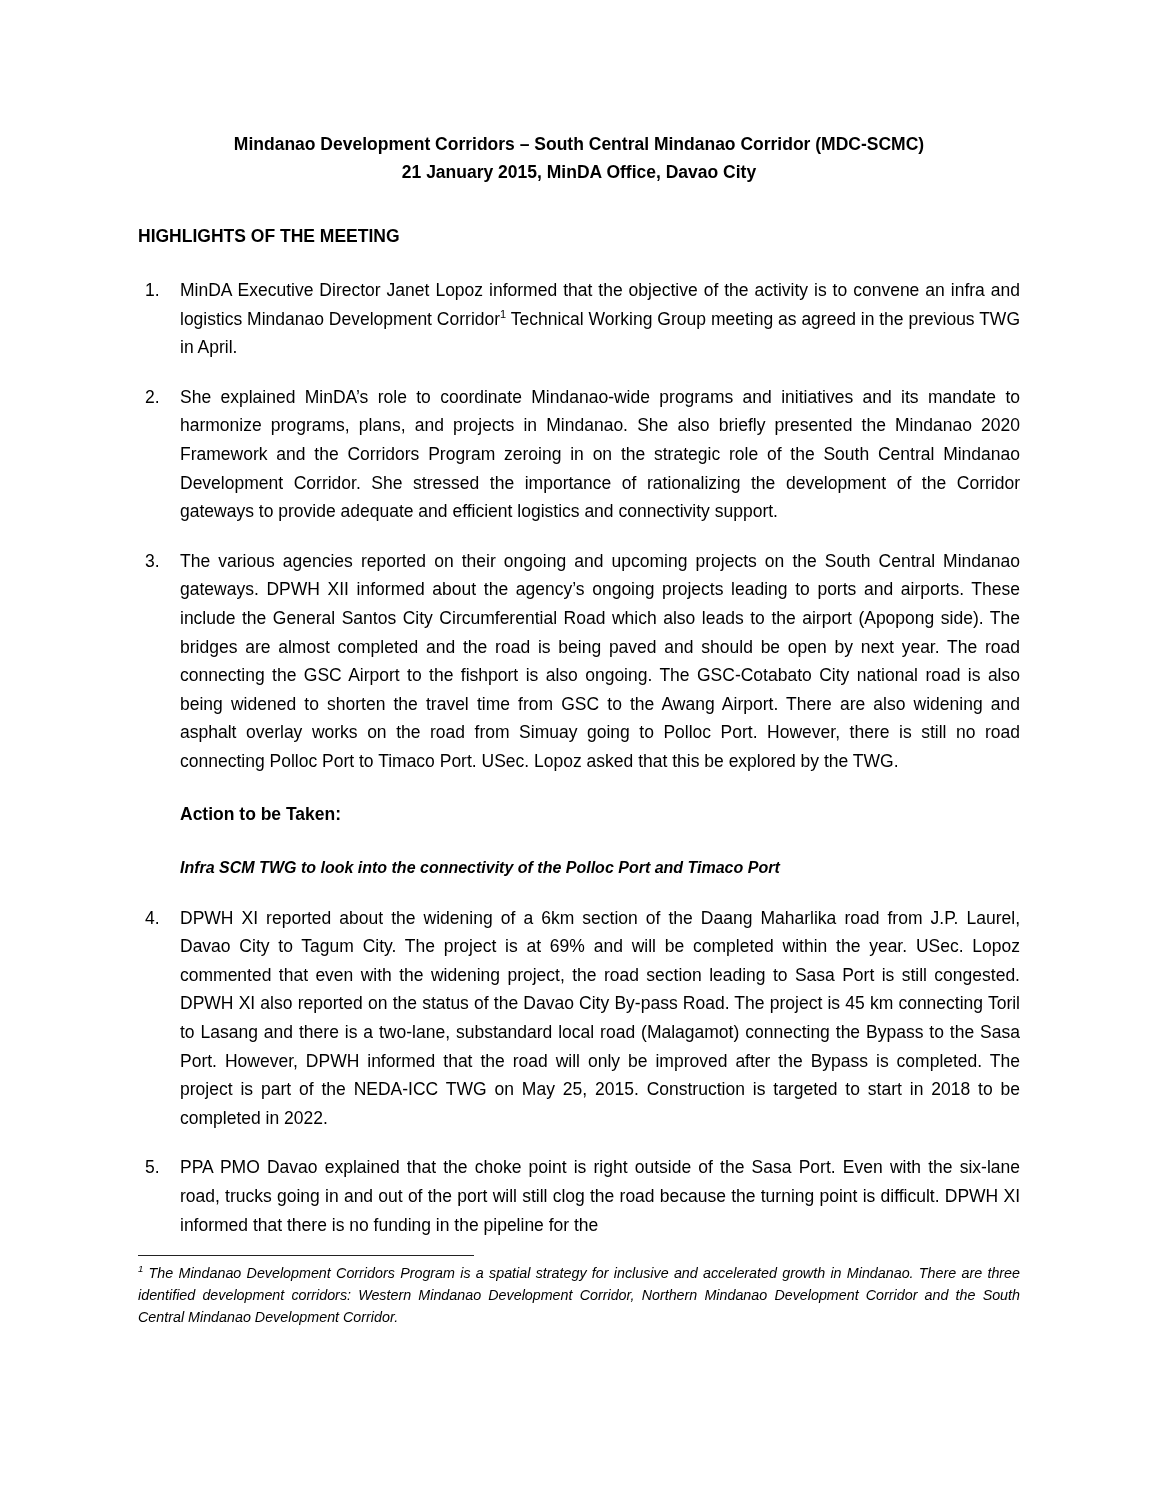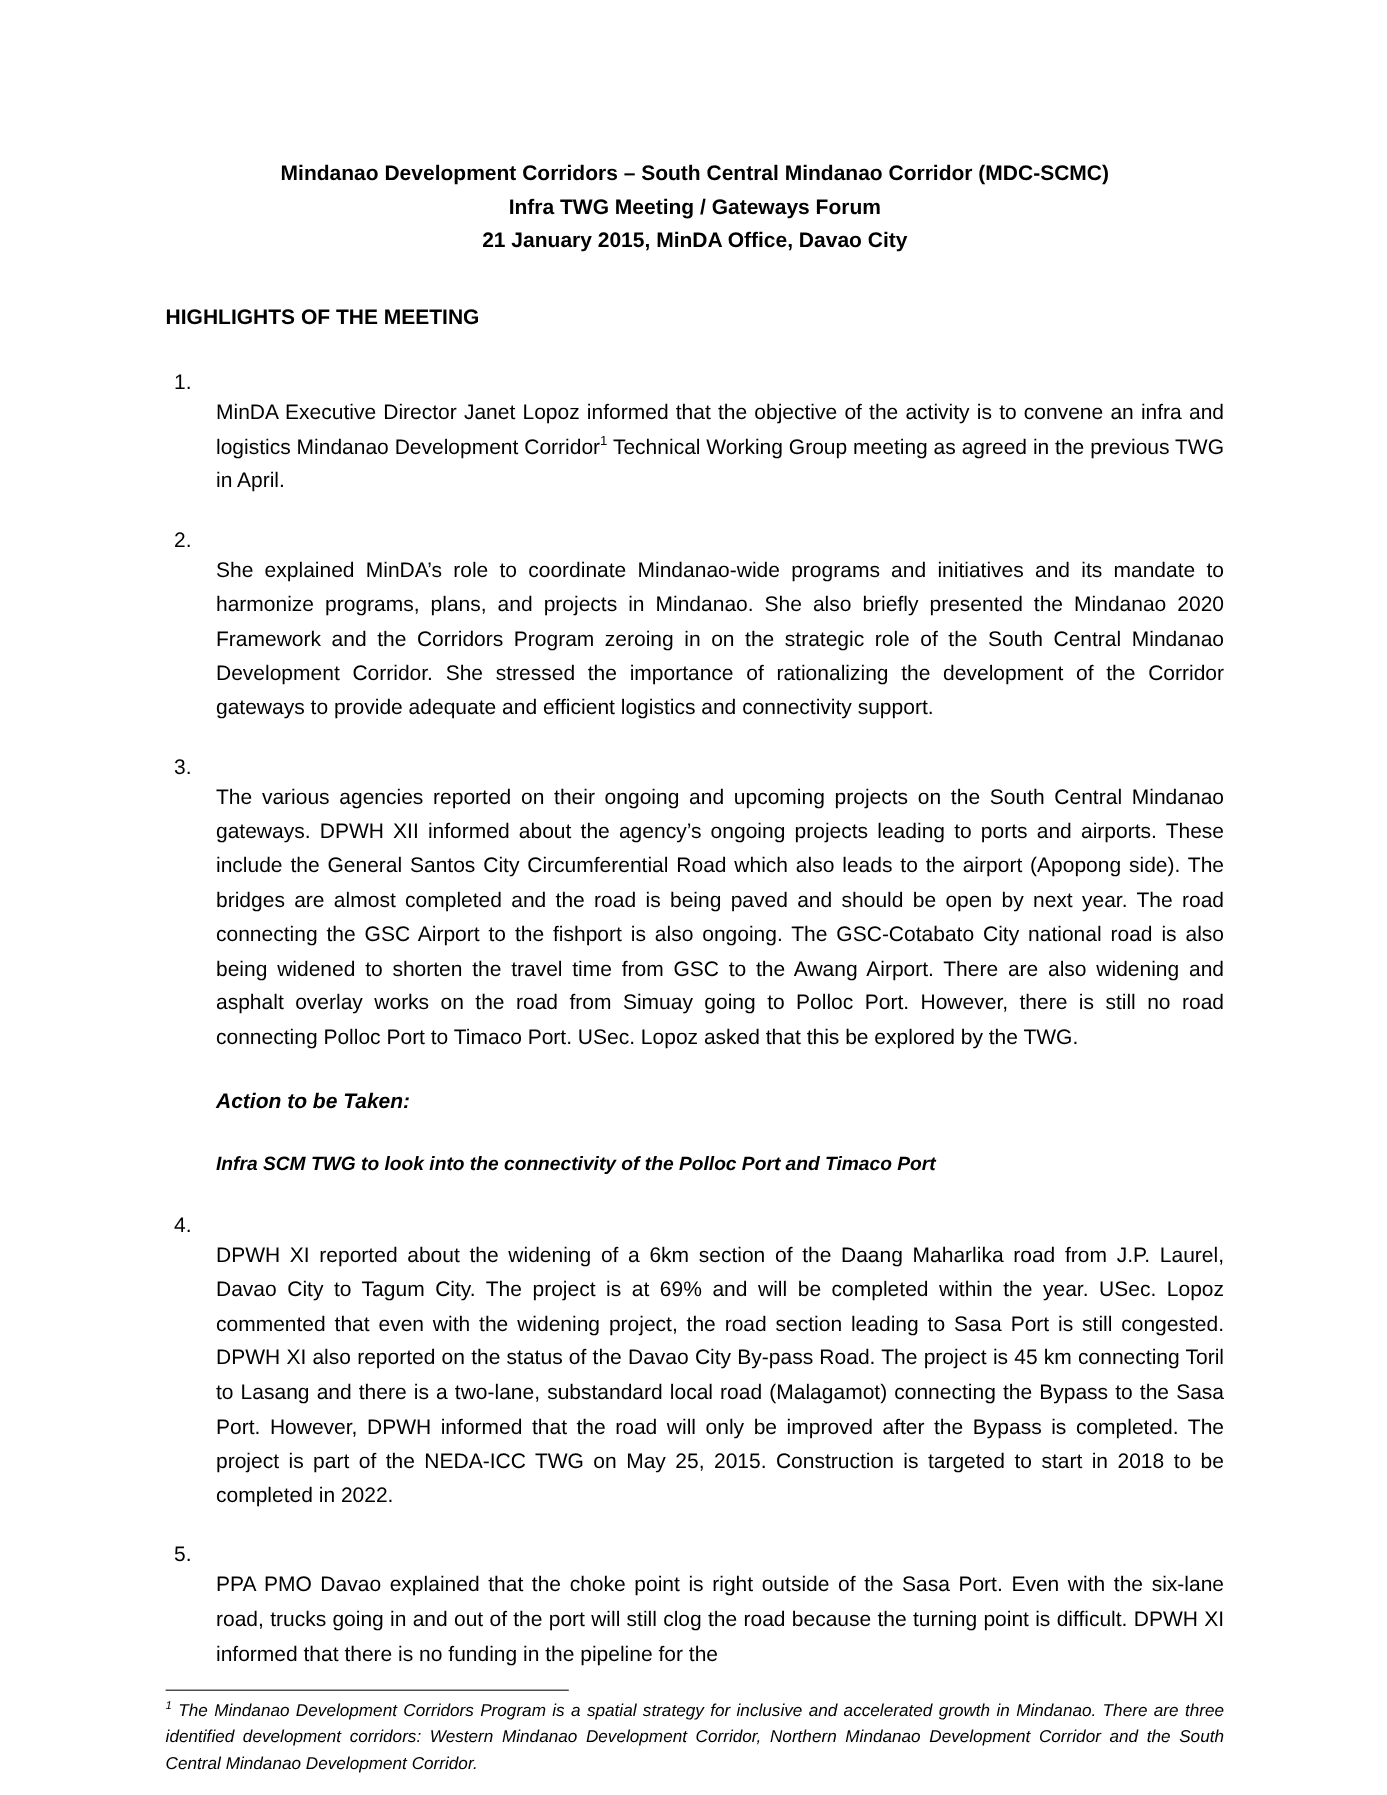--- a/index.html
+++ b/index.html
@@ -39,31 +39,29 @@
   }
   .item.first { margin-top: 26px; }
   .num {
     flex: 0 0 42px;
     width: 42px;
     padding-left: 7px;
   }
   .itext {
     flex: 1;
     text-align: justify;
-    margin-top: 25px;
   }
   sup.fnref {
     font-size: 11px;
     line-height: 0;
     vertical-align: super;
   }
   .action-heading {
     margin: 24px 0 0 42px;
     font-weight: bold;
-    font-style: italic;
     font-size: 17.5px;
     line-height: 28.6px;
   }
   .action-text {
     margin: 26px 0 0 42px;
     font-weight: bold;
     font-style: italic;
     font-size: 16px;
     line-height: 28.6px;
   }
@@ -86,21 +84,20 @@
     vertical-align: super;
   }
 </style>
 </head>
 <body>
 
 <div class="page">
 
   <div class="title-block">
     <div>Mindanao Development Corridors – South Central Mindanao Corridor (MDC-SCMC)</div>
-    <div>Infra TWG Meeting / Gateways Forum</div>
     <div>21 January 2015, MinDA Office, Davao City</div>
   </div>
 
   <div class="section-heading">HIGHLIGHTS OF THE MEETING</div>
 
   <div class="item first">
     <span class="num">1.</span>
     <div class="itext"><span>MinDA Executive Director Janet Lopoz informed that the objective of the activity is to convene an infra and logistics Mindanao Development Corridor</span><sup class="fnref">1</sup><span> Technical Working Group meeting as agreed in the previous TWG in April.</span></div>
   </div>
 

